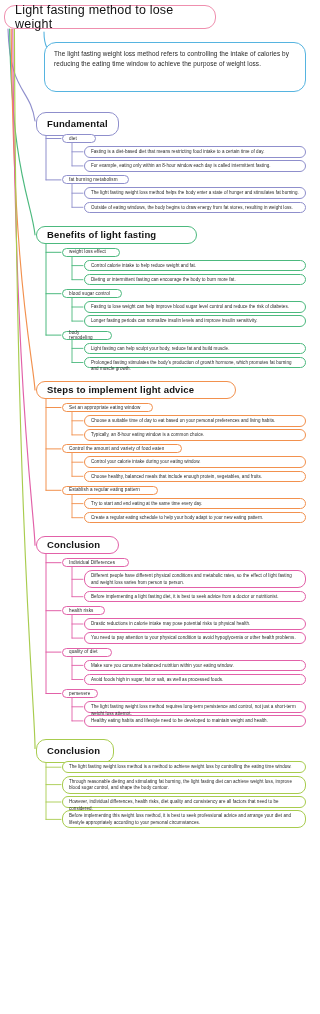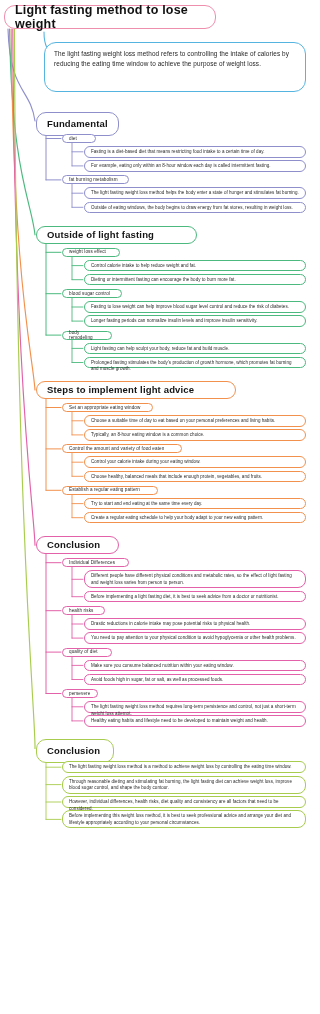--- a/index.html
+++ b/index.html
@@ -29,21 +29,21 @@
     display: flex;
     align-items: center;
     z-index: 3;
   }
   
   .root {
     border-radius: 11px;
     border-width: 1.6px;
     padding: 4px 12px 5px 10px;
     font-size: 12.5px;
-    font-weight: bold;
+    font-weight: normal;
     letter-spacing: .2px;
     color: #111;
   }
   
   .topic {
     border-radius: 10px;
     border-width: 1.4px;
     padding: 3px 12px 4px 10px;
     font-size: 9.5px;
     font-weight: bold;
@@ -150,21 +150,21 @@
     </svg>
 <div class="node root" style="left: 4px; top: 5px; border-color: rgb(239, 143, 174); width: 212px; height: 24px;">Light fasting method to lose weight</div>
     <div class="node intro" style="left: 44px; top: 42px; width: 262px; height: 50px; border-color: rgb(86, 180, 224); align-items: flex-start;">The light fasting weight loss method refers to controlling the intake of calories by reducing the eating time window to achieve the purpose of weight loss.</div>
     <div class="node topic" style="left: 36px; top: 112px; width: 83.05px; height: 24px; border-color: rgb(143, 143, 204);">Fundamental</div>
     <div class="node sub" style="left: 62px; top: 134px; width: 34px; height: 9px; border-color: rgb(143, 143, 204);">diet</div>
     <div class="node leaf" style="left: 84px; top: 146px; width: 222px; height: 11.6px; border-color: rgb(143, 143, 204);">Fasting is a diet-based diet that means restricting food intake to a certain time of day.</div>
     <div class="node leaf" style="left: 84px; top: 160.1px; width: 222px; height: 11.6px; border-color: rgb(143, 143, 204);">For example, eating only within an 8-hour window each day is called intermittent fasting.</div>
     <div class="node sub" style="left: 62px; top: 175.4px; width: 67.24px; height: 9px; border-color: rgb(143, 143, 204);">fat burning metabolism</div>
     <div class="node leaf" style="left: 84px; top: 187.4px; width: 222px; height: 11.6px; border-color: rgb(143, 143, 204);">The light fasting weight loss method helps the body enter a state of hunger and stimulates fat burning.</div>
     <div class="node leaf" style="left: 84px; top: 201.5px; width: 222px; height: 11.6px; border-color: rgb(143, 143, 204);">Outside of eating windows, the body begins to draw energy from fat stores, resulting in weight loss.</div>
-    <div class="node topic" style="left: 36px; top: 225.8px; width: 160.75px; height: 18px; border-color: rgb(76, 185, 126);">Outside of light fasting</div>
+    <div class="node topic" style="left: 36px; top: 225.8px; width: 160.75px; height: 18px; border-color: rgb(76, 185, 126);">Benefits of light fasting</div>
     <div class="node sub" style="left: 62px; top: 247.8px; width: 57.56px; height: 9px; border-color: rgb(76, 185, 126);">weight loss effect</div>
     <div class="node leaf" style="left: 84px; top: 259.8px; width: 222px; height: 11.6px; border-color: rgb(76, 185, 126);">Control calorie intake to help reduce weight and fat.</div>
     <div class="node leaf" style="left: 84px; top: 273.9px; width: 222px; height: 11.6px; border-color: rgb(76, 185, 126);">Dieting or intermittent fasting can encourage the body to burn more fat.</div>
     <div class="node sub" style="left: 62px; top: 289.2px; width: 59.98px; height: 9px; border-color: rgb(76, 185, 126);">blood sugar control</div>
     <div class="node leaf" style="left: 84px; top: 301.2px; width: 222px; height: 11.6px; border-color: rgb(76, 185, 126);">Fasting to lose weight can help improve blood sugar level control and reduce the risk of diabetes.</div>
     <div class="node leaf" style="left: 84px; top: 315.3px; width: 222px; height: 11.6px; border-color: rgb(76, 185, 126);">Longer fasting periods can normalize insulin levels and improve insulin sensitivity.</div>
     <div class="node sub" style="left: 62px; top: 330.6px; width: 50.3px; height: 9px; border-color: rgb(76, 185, 126);">body remodeling</div>
     <div class="node leaf" style="left: 84px; top: 342.6px; width: 222px; height: 11.6px; border-color: rgb(76, 185, 126);">Light fasting can help sculpt your body, reduce fat and build muscle.</div>
     <div class="node leaf" style="left: 84px; top: 356.7px; width: 222px; height: 11.6px; border-color: rgb(76, 185, 126);">Prolonged fasting stimulates the body's production of growth hormone, which promotes fat burning and muscle growth.</div>
     <div class="node topic" style="left: 36px; top: 381px; width: 199.6px; height: 18px; border-color: rgb(242, 145, 78);">Steps to implement light advice</div>

